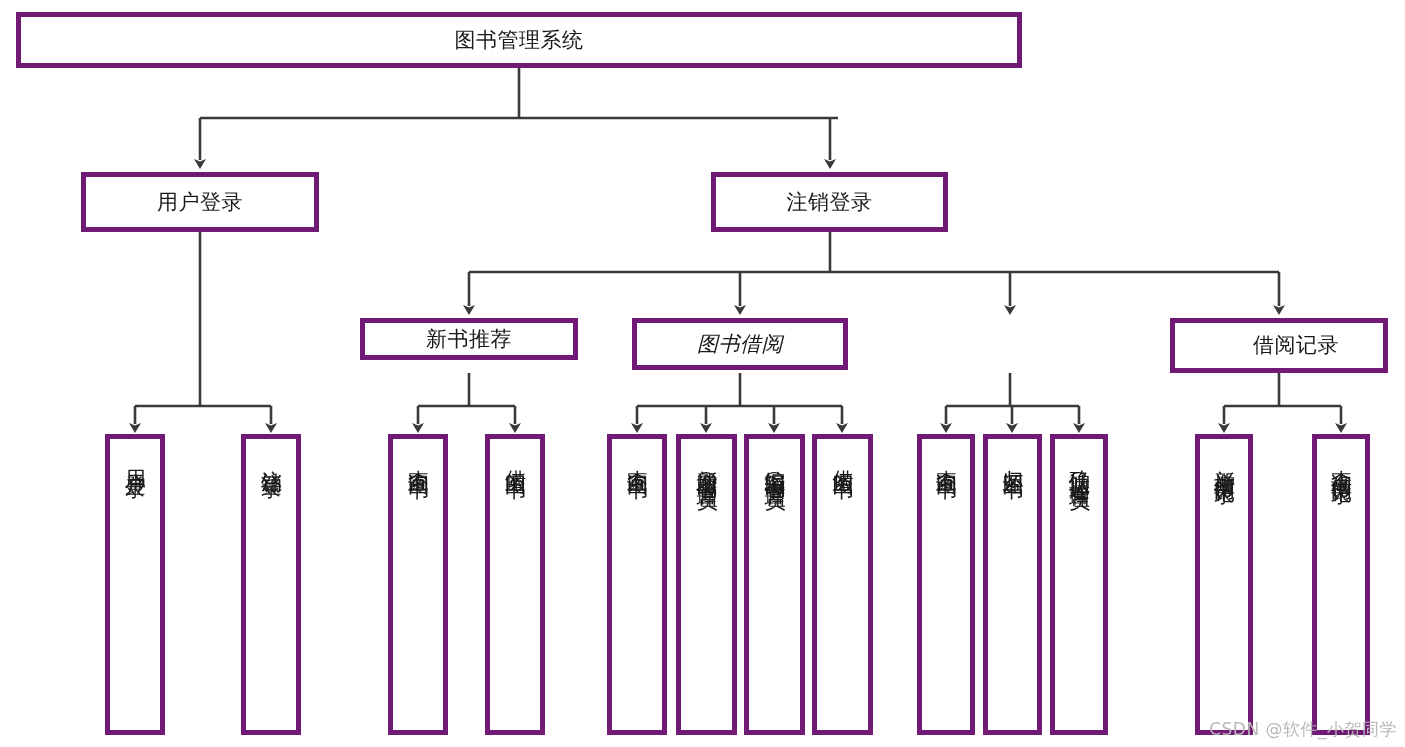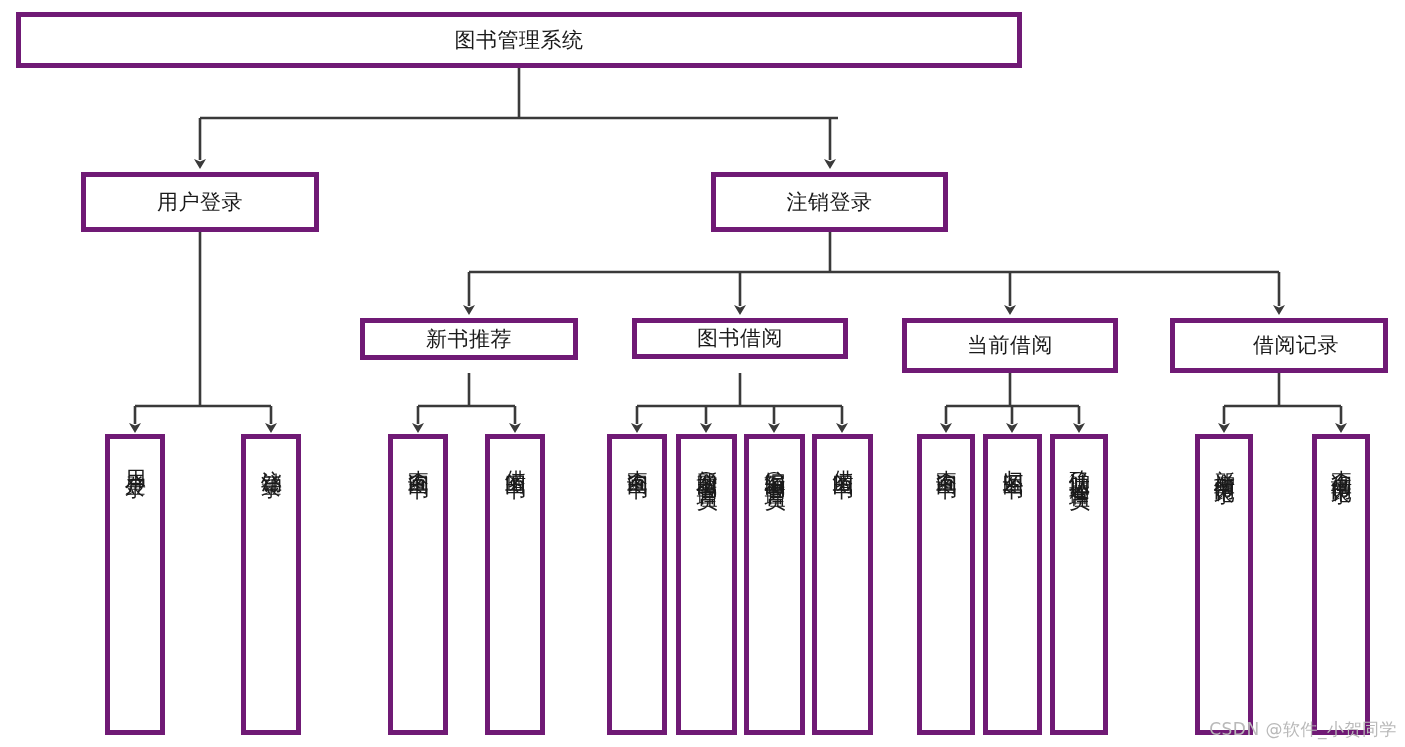--- a/index.html
+++ b/index.html
@@ -132,25 +132,22 @@
   <div class="node horiz" style="left:81px; top:172px; width:238px; height:60px;">
     <span class="label">用户登录</span>
   </div>
   <div class="node horiz" style="left:711px; top:172px; width:237px; height:60px;">
     <span class="label">注销登录</span>
   </div>
 
   <div class="node horiz" style="left:360px; top:318px; width:218px; height:42px;">
     <span class="label">新书推荐</span>
   </div>
-  <div class="node horiz" style="left:632px; top:318px; width:216px; height:41px;">
+  <div class="node horiz" style="left:632px; top:318px; width:216px; height:52px;font-style:italic;">
     <span class="label">图书借阅</span>
-  </div>
-  <div class="node horiz" style="left:902px; top:318px; width:216px; height:55px;">
-    <span class="label">当前借阅</span>
   </div>
   <div class="node horiz" style="left:1170px; top:318px; width:218px; height:55px;padding-left:34px;">
     <span class="label">借阅记录</span>
   </div>
 
   <div class="node vert" style="left:105px; top:434px; width:60px; height:301px;">
     <span class="label">用户登录</span>
   </div>
   <div class="node vert" style="left:241px; top:434px; width:60px; height:301px;">
     <span class="label">注销登录</span>

